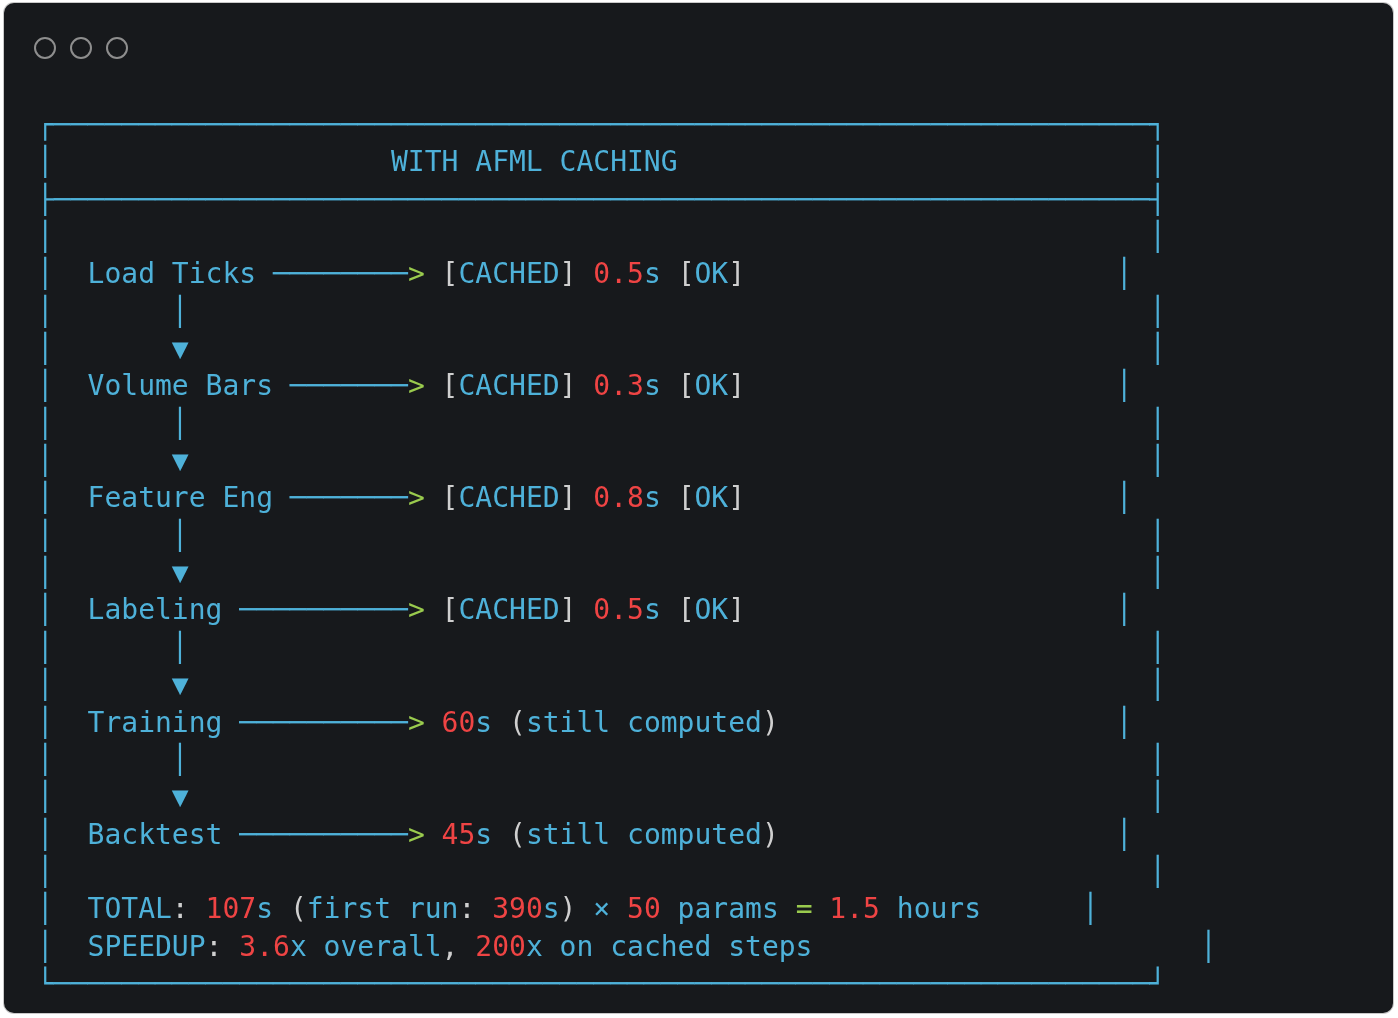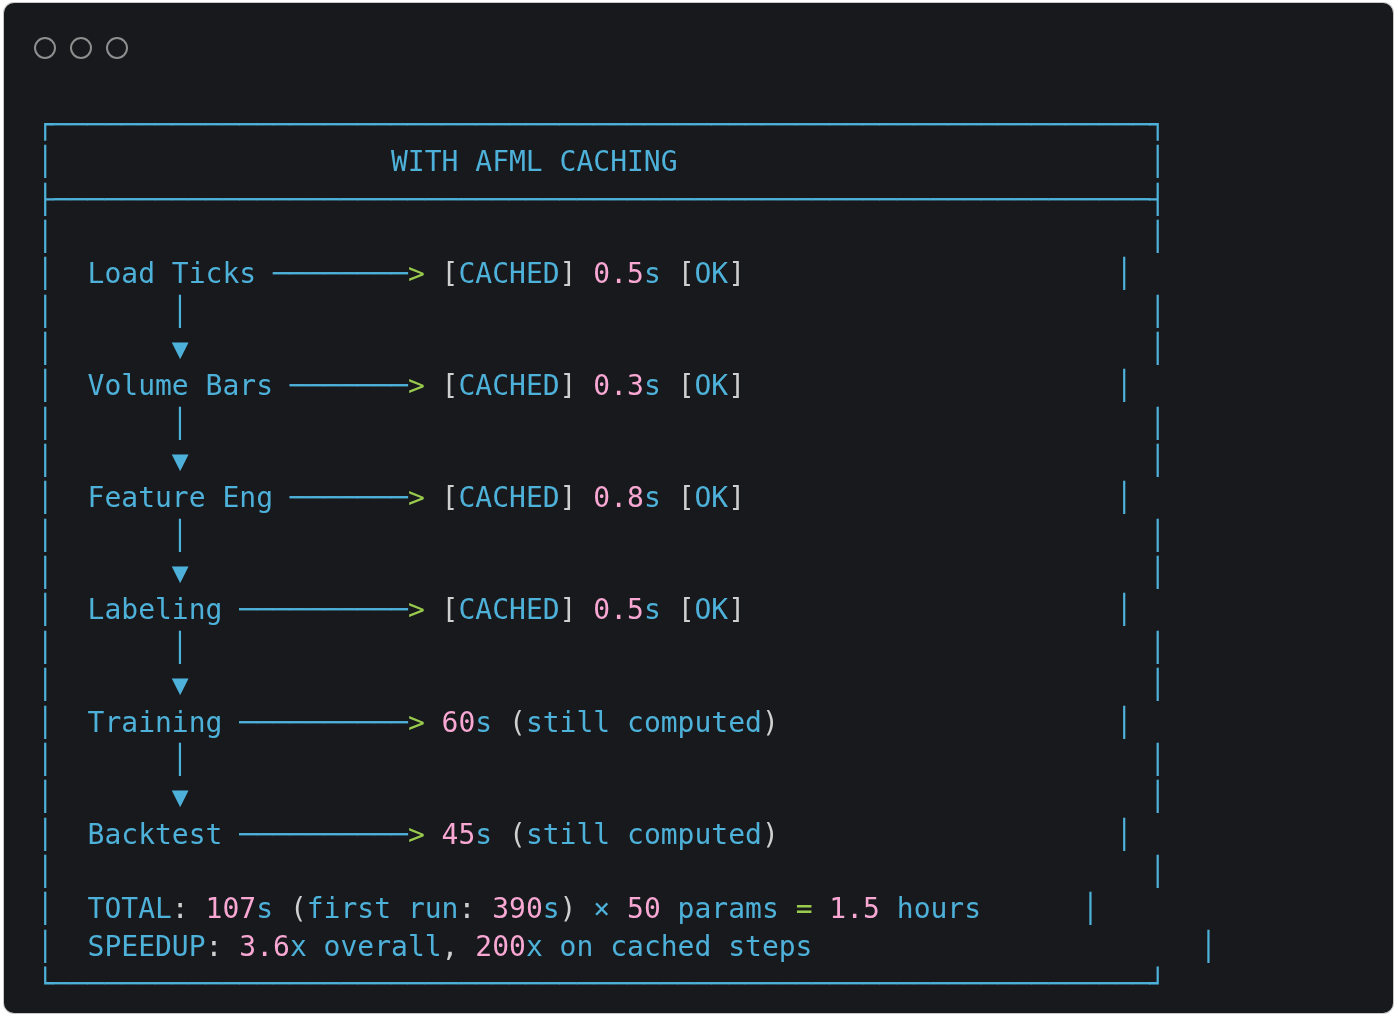--- a/index.html
+++ b/index.html
@@ -12,21 +12,21 @@
   .lights { position: absolute; left: 30px; top: 34px; display: flex; gap: 14px; }
   .light { width: 22px; height: 22px; border-radius: 50%; border: 2px solid #8e8e8e; box-sizing: border-box; }
   .term {
     position: absolute; left: 33px; top: 103px; margin: 0;
     font-family: "DejaVu Sans Mono", "Liberation Mono", monospace;
     font-size: 28px; line-height: 37.35px; white-space: pre;
     color: #4eb1d9;
   }
   .line { display: block; height: 37.35px; }
   .c-blue { color: #4eb1d9; }
-  .c-red { color: #f9a8d4; }
+  .c-red { color: #ef4444; }
   .c-green { color: #9acb4e; }
   .c-gray { color: #cfcfcf; }
 </style>
 </head>
 <body>
 
 <div class="window">
   <div class="lights">
     <div class="light"></div>
     <div class="light"></div>

